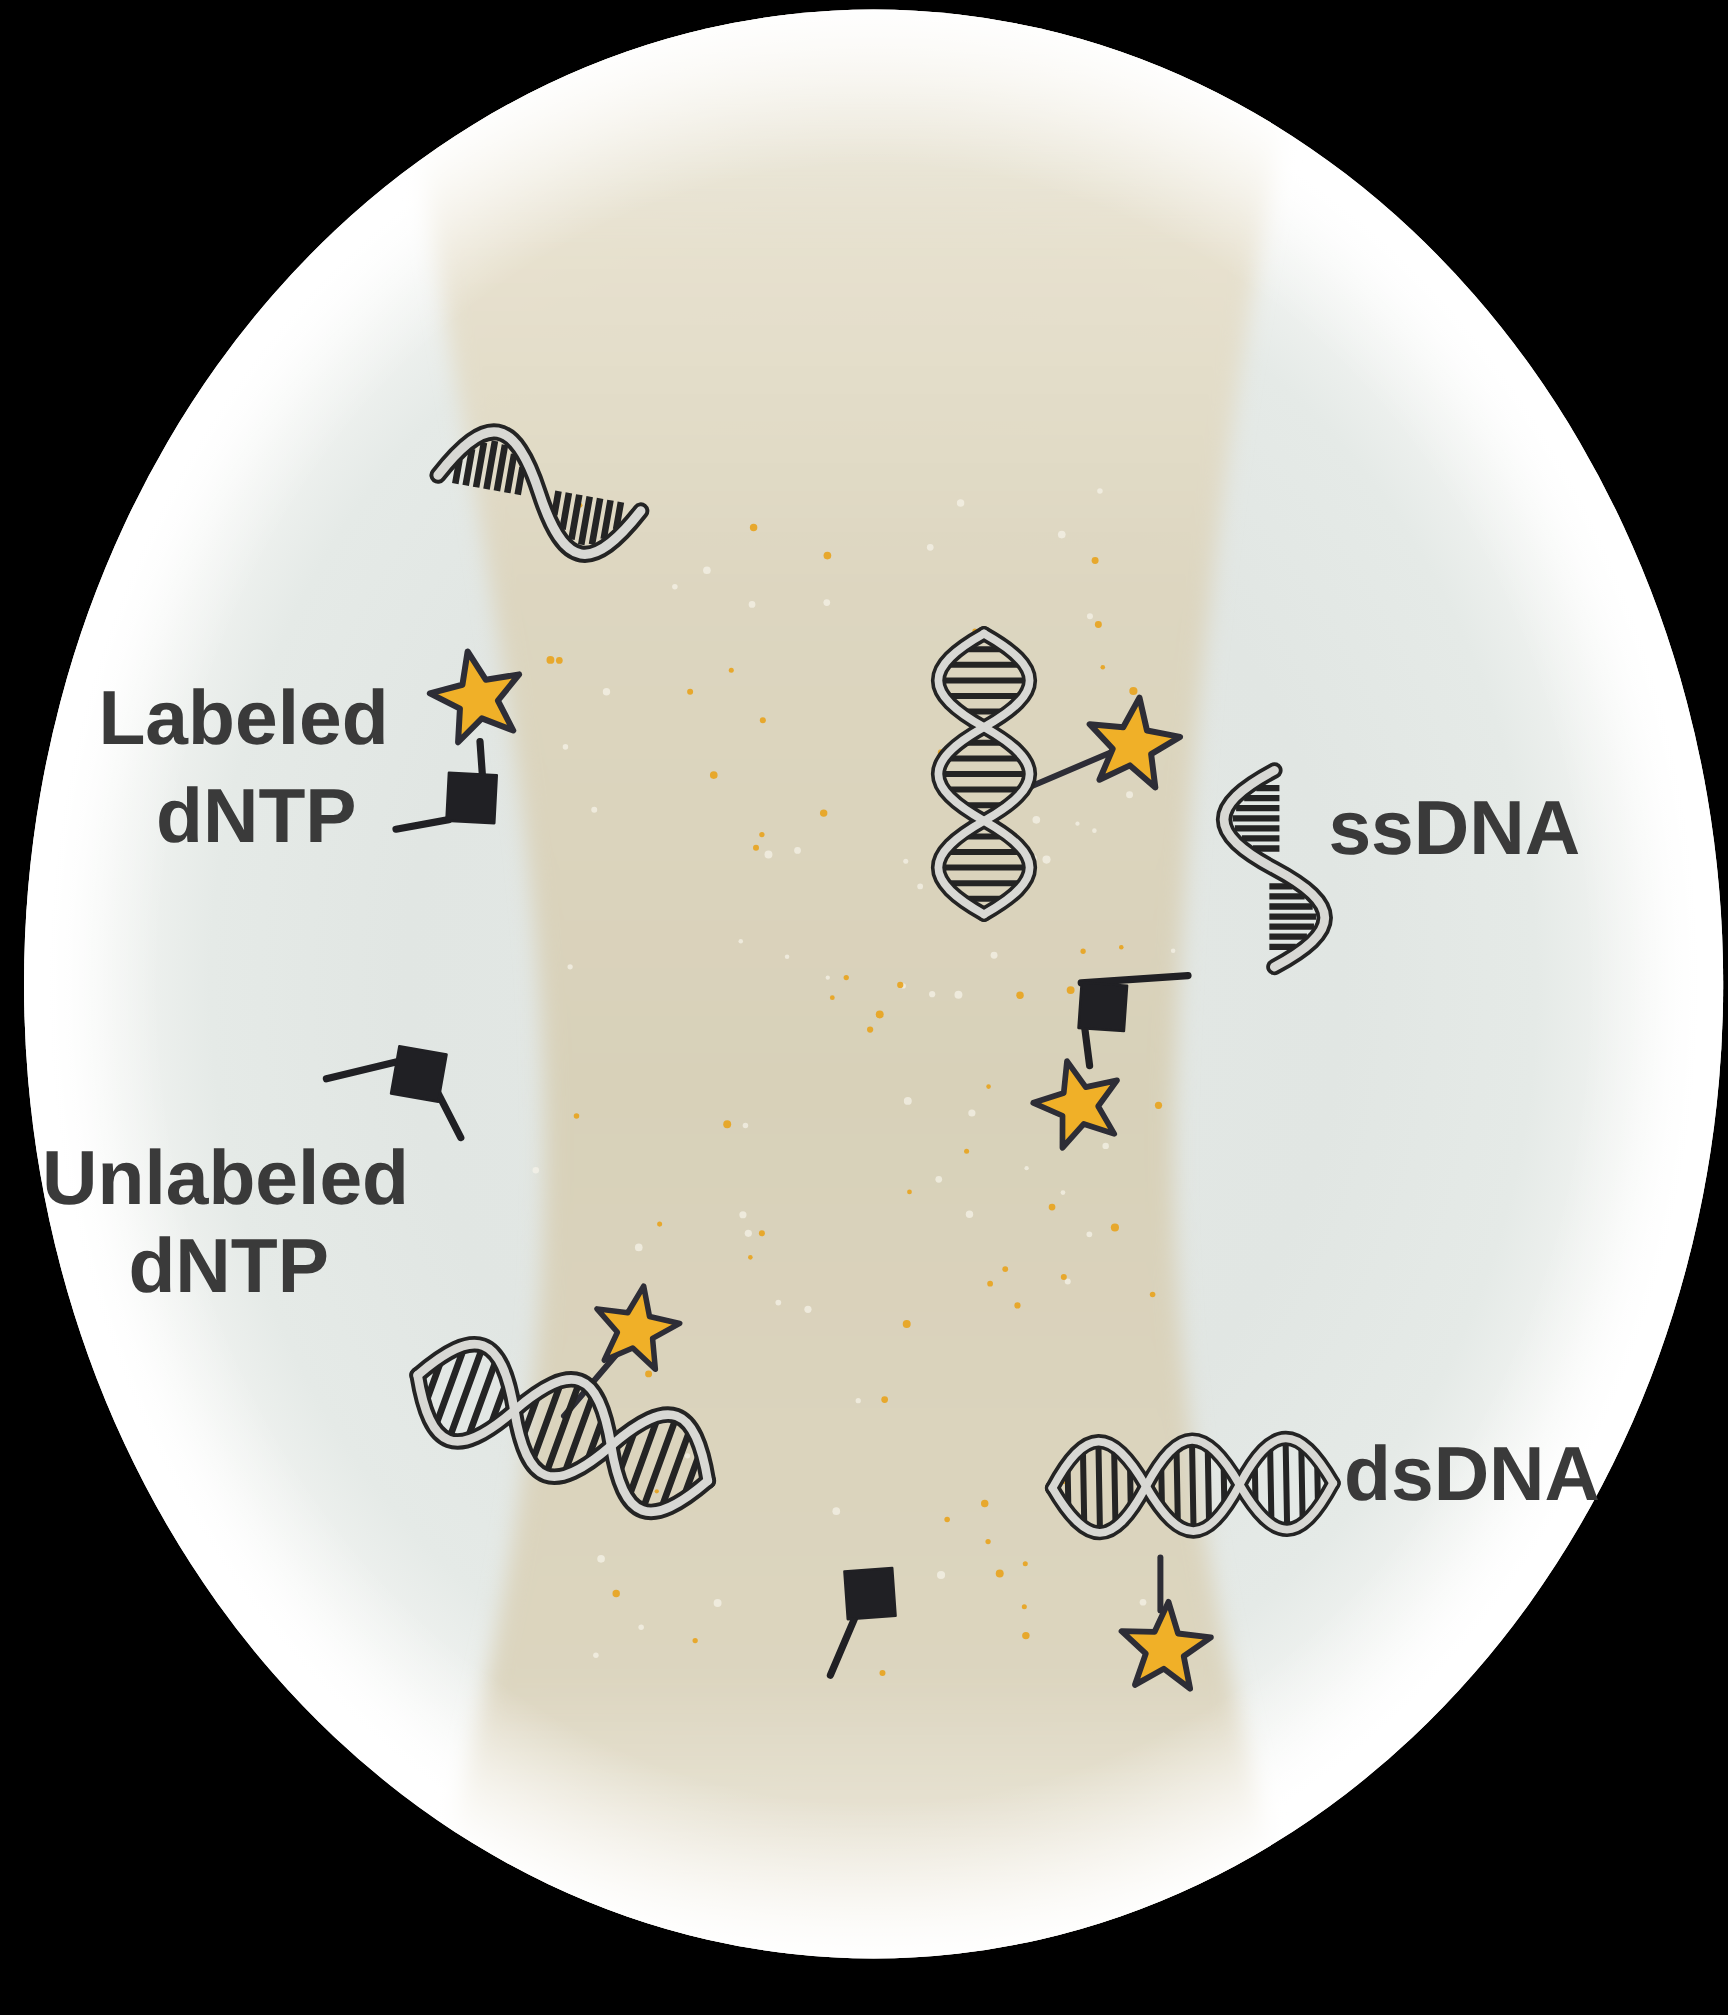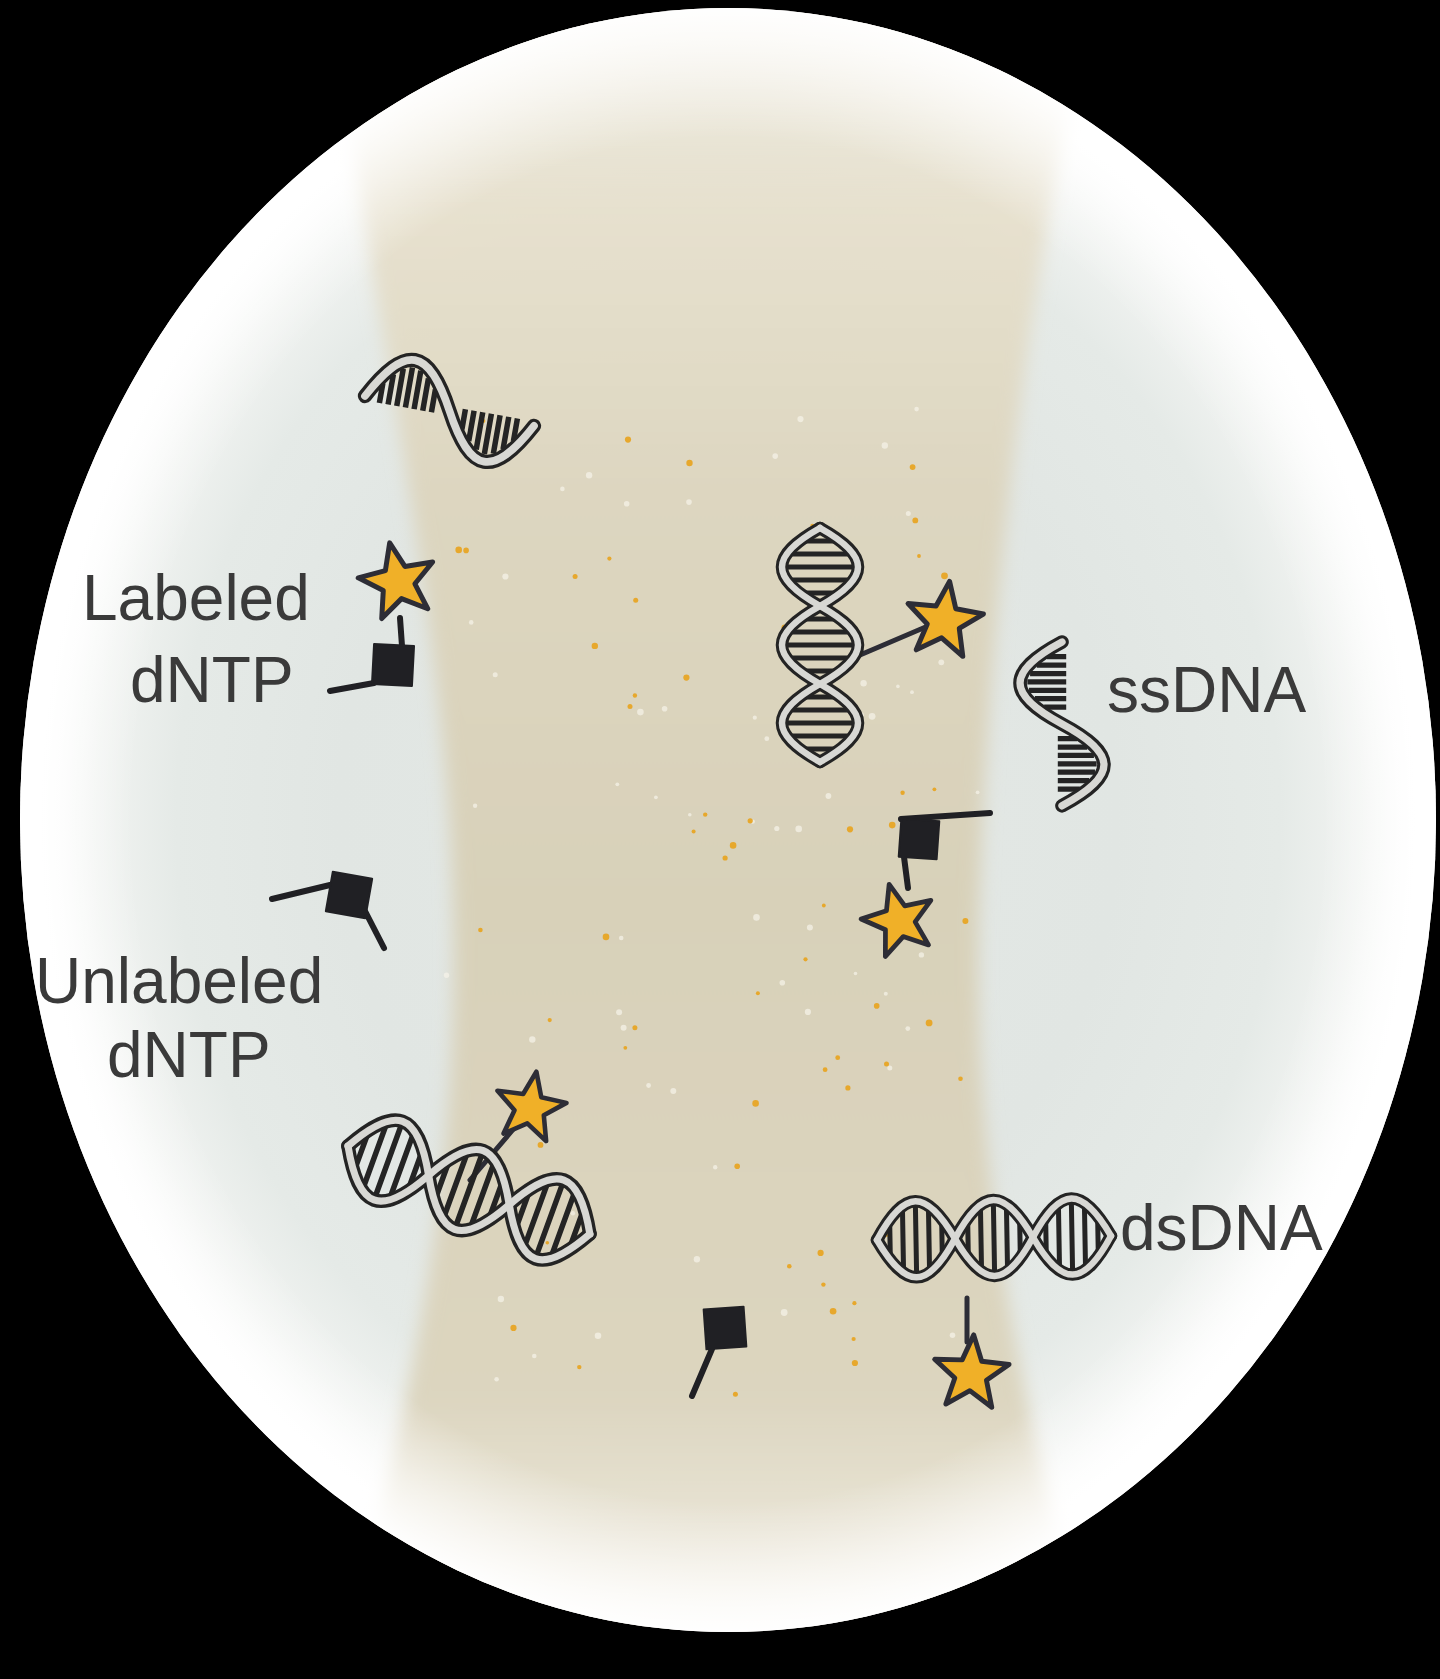--- a/index.html
+++ b/index.html
@@ -1,17 +1,17 @@
 <!DOCTYPE html>
 <html style="--background: #000000; --cell-fill: #e2e7e4; --cell-rim: #ffffff; --channel-fill: #d8d1b9; --channel-top: #e9e3d3; --dot: #e8a31d; --star-fill: #f0b028; --star-stroke: #2d2d36; --flag: #202024; --strand-dark: #242424; --strand-light: #d8d8d4; --text: #3a3a3a;"><head>
 <meta charset="utf-8">
 <style>
   html,body{margin:0;padding:0;background:var(--background,#000);}
   .stage{position:relative;width:1440px;height:1679px;background:var(--background,#000);overflow:hidden;
-         font-family:"Liberation Sans", sans-serif;}
+         font-family:"Liberation Sans", sans-serif;font-weight:bold;}
   svg{position:absolute;left:0;top:0;}
   .rung{stroke:var(--strand-dark,#242424);stroke-width:5;fill:none;}
   .strand-under{stroke:var(--strand-dark,#242424);stroke-width:12.5;fill:none;stroke-linecap:round;}
   .strand-over{stroke:var(--strand-light,#d8d8d4);stroke-width:6.5;fill:none;stroke-linecap:round;}
   .tooth{stroke:var(--strand-dark,#242424);stroke-width:5;fill:none;}
   .star{fill:var(--star-fill,#f0b028);stroke:var(--star-stroke,#2d2d36);stroke-width:5;stroke-linejoin:round;}
   .flag-square{fill:var(--flag,#202024);stroke:var(--flag,#202024);stroke-width:2;stroke-linejoin:round;}
   .pole{stroke:var(--flag,#202024);stroke-width:6;fill:none;stroke-linecap:round;}
   .link-line{stroke:var(--star-stroke,#2d2d36);stroke-width:5;fill:none;stroke-linecap:round;}
   .label-text{fill:var(--text,#3a3a3a);font-family:"Liberation Sans",sans-serif;font-size:64px;}

